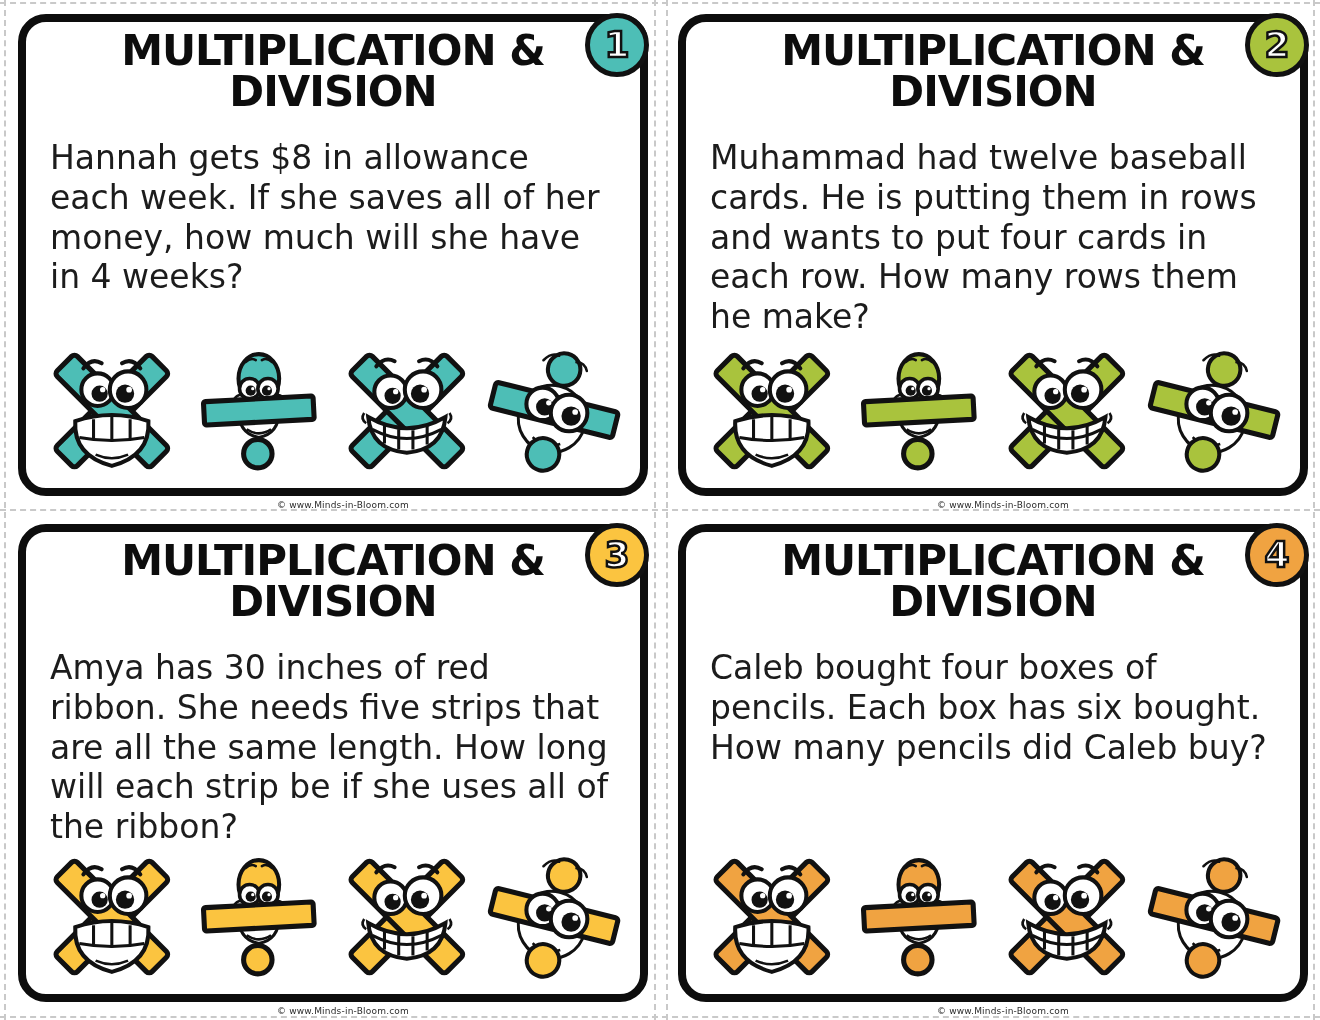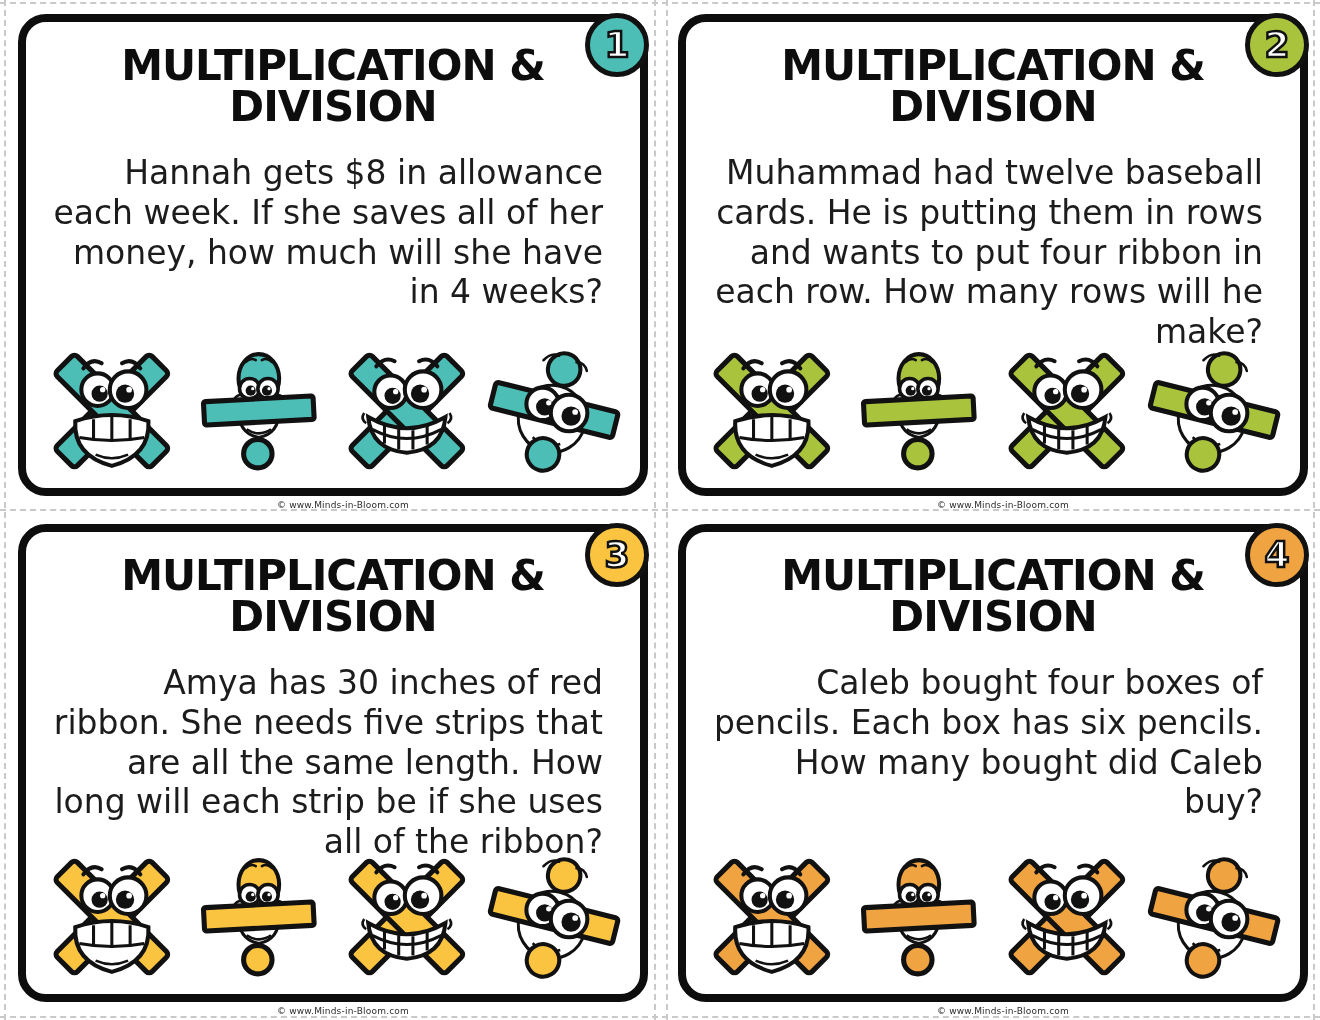--- a/index.html
+++ b/index.html
@@ -13,25 +13,25 @@
   .q1{left:0;top:0;} .q2{left:660px;top:0;} .q3{left:0;top:510px;} .q4{left:660px;top:510px;}
   
   .card{position:relative;box-sizing:border-box;margin:14px 12px 0 18px;height:482px;
         background:#ffffff;border:8px solid #0d0d0d;border-radius:28px;}
   .q3 .card,.q4 .card{height:478px;}
   .badge{position:absolute;top:-9px;right:-9px;width:64px;height:64px;border-radius:50%;
          background:var(--accent,#4dbeb6);border:5px solid #111;box-sizing:border-box;
          display:flex;align-items:center;justify-content:center;z-index:3;}
   .badge span{font-size:36px;font-weight:bold;color:#ffffff;-webkit-text-stroke:2.5px #111;
               line-height:1;font-family:"DejaVu Sans",sans-serif;}
-  .title{margin:23px 10px 0 10px;text-align:center;color:#0d0d0d;
+  .title{margin:8px 10px 0 10px;text-align:center;color:#0d0d0d;
          font-family:"DejaVu Sans",sans-serif;font-weight:800;
          font-size:42px;line-height:0.98;letter-spacing:-1px;}
   .title span{display:block;}
-  .problem{margin:26px 13px 0 0;padding:0 24px;text-align:right;color:#1c1c1c;
+  .problem{margin:26px 0 0 0;padding:0 24px;text-align:left;color:#1c1c1c;
            font-size:33px;line-height:1.2;font-weight:500;}
   .icons{position:absolute;left:16px;right:16px;bottom:14px;height:126px;
          display:flex;justify-content:space-between;align-items:center;color:var(--accent,#4dbeb6);}
   .icons svg{width:24%;height:126px;}
   .watermark{margin:4px 0 0 26px;font-size:9px;color:#2b2b2b;letter-spacing:0.2px;
              font-family:"DejaVu Sans",sans-serif;text-align:center;}
 </style>
 </head>
 <body>
 
@@ -153,21 +153,21 @@
 
   <section class="quadrant q2">
     <article class="card" style="--accent: #a9c33d;">
       <div class="badge">
         <span>2</span>
       </div>
       <h2 class="title">
         <span>MULTIPLICATION &amp;</span>
         <span>DIVISION</span>
       </h2>
-      <p class="problem">Muhammad had twelve baseball cards. He is putting them in rows and wants to put four ribbon in each row. How many rows will he make?</p>
+      <p class="problem">Muhammad had twelve baseball cards. He is putting them in rows and wants to put four cards in each row. How many rows them he make?</p>
       <div class="icons">
         <svg>
             <use href="#sym-x-grin"></use>
           </svg>
         <svg>
             <use href="#sym-divide-peek"></use>
           </svg>
         <svg>
             <use href="#sym-x-teeth"></use>
           </svg>
@@ -209,21 +209,21 @@
 
   <section class="quadrant q4">
     <article class="card" style="--accent: #f0a341;">
       <div class="badge">
         <span>4</span>
       </div>
       <h2 class="title">
         <span>MULTIPLICATION &amp;</span>
         <span>DIVISION</span>
       </h2>
-      <p class="problem">Caleb bought four boxes of pencils. Each box has six pencils. How many bought did Caleb buy?</p>
+      <p class="problem">Caleb bought four boxes of pencils. Each box has six bought. How many pencils did Caleb buy?</p>
       <div class="icons">
         <svg>
             <use href="#sym-x-grin"></use>
           </svg>
         <svg>
             <use href="#sym-divide-peek"></use>
           </svg>
         <svg>
             <use href="#sym-x-teeth"></use>
           </svg>

